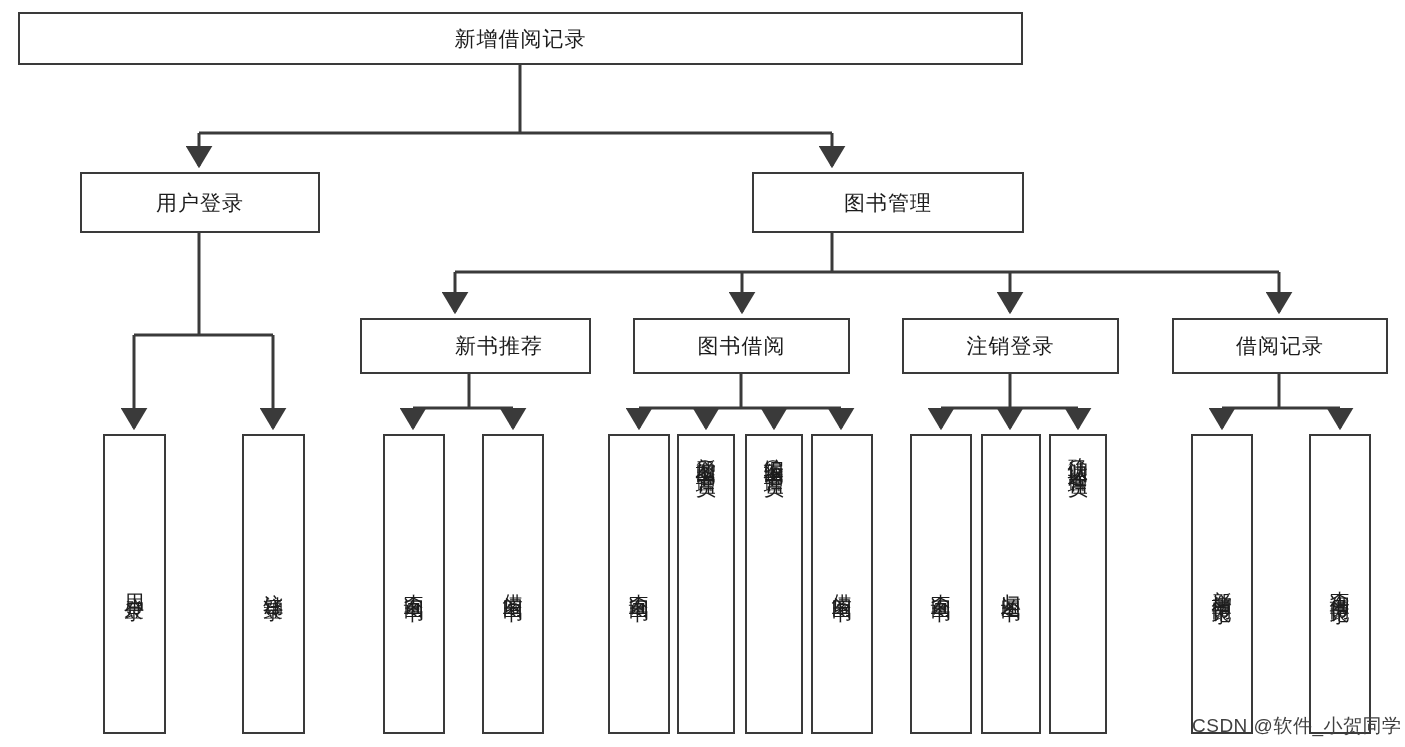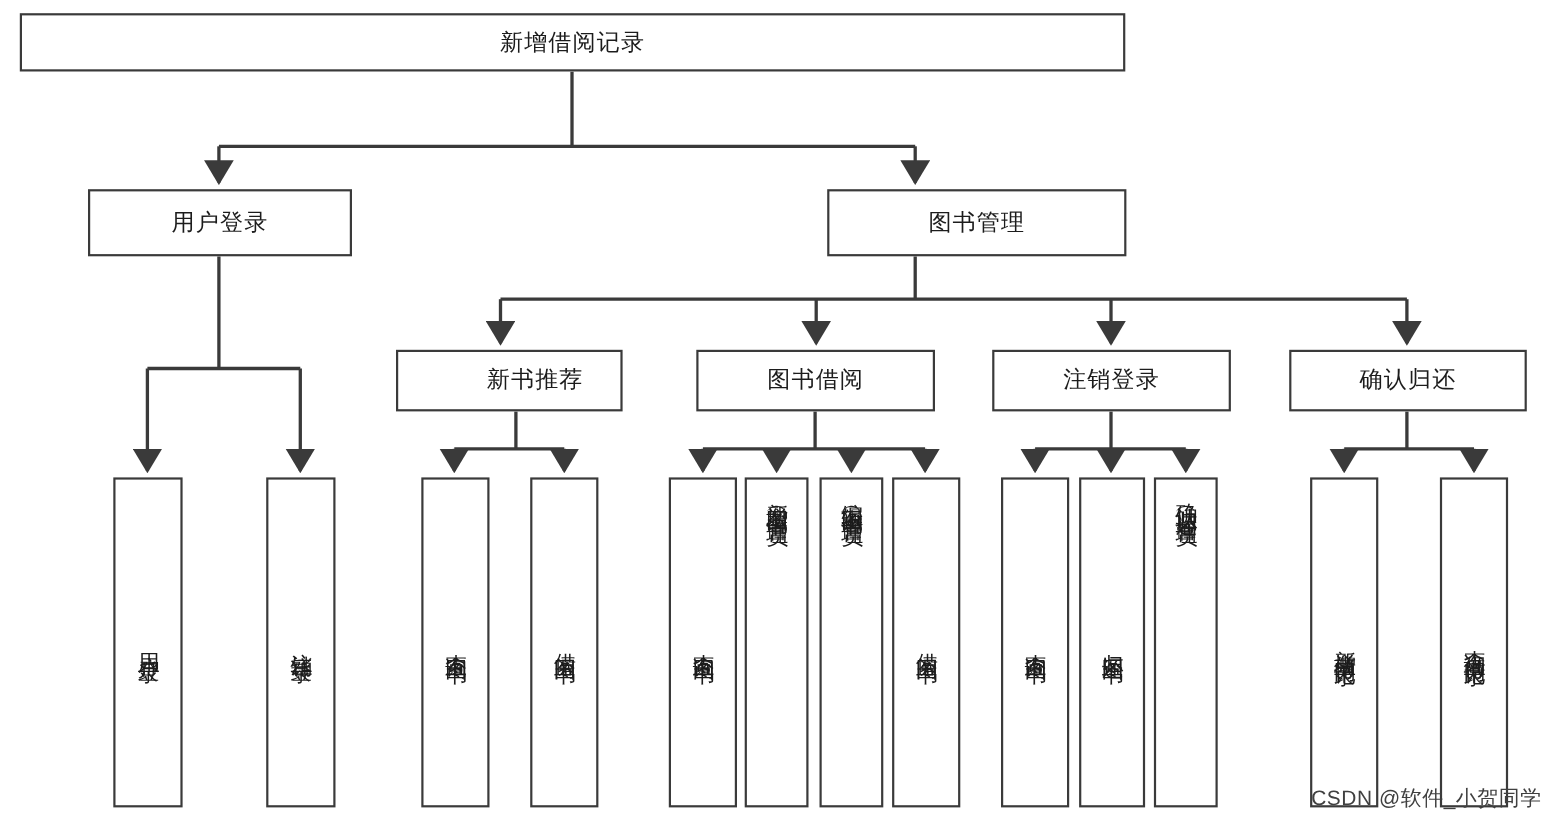--- a/index.html
+++ b/index.html
@@ -126,31 +126,31 @@
     <span>新增借阅记录</span>
   </div>
 
   <div class="node horiz" style="left:80px; top:172px; width:240px; height:61px;">
     <span>用户登录</span>
   </div>
   <div class="node horiz" style="left:716px; top:172px; width:272px; height:61px;margin-left:36px;">
     <span>图书管理</span>
   </div>
 
-  <div class="node horiz" style="left:360px; top:318px; width:206px; height:56px;padding-left:47px;">
+  <div class="node horiz" style="left:360px; top:318px; width:231px; height:56px;padding-left:47px;">
     <span>新书推荐</span>
   </div>
   <div class="node horiz" style="left:633px; top:318px; width:217px; height:56px;text-align:center;">
     <span>图书借阅</span>
   </div>
   <div class="node horiz" style="left:902px; top:318px; width:217px; height:56px;">
     <span>注销登录</span>
   </div>
   <div class="node horiz" style="left:1172px; top:318px; width:216px; height:56px;">
-    <span>确认归还</span>
+    <span>借阅记录</span>
   </div>
 
   <div class="node vert centered" style="left:103px; top:434px; width:63px; height:300px;">
     <span class="vtext">用户登录</span>
   </div>
   <div class="node vert centered" style="left:242px; top:434px; width:63px; height:300px;">
     <span class="vtext">注销登录</span>
   </div>
 
   <div class="node vert centered" style="left:383px; top:434px; width:62px; height:300px;">

